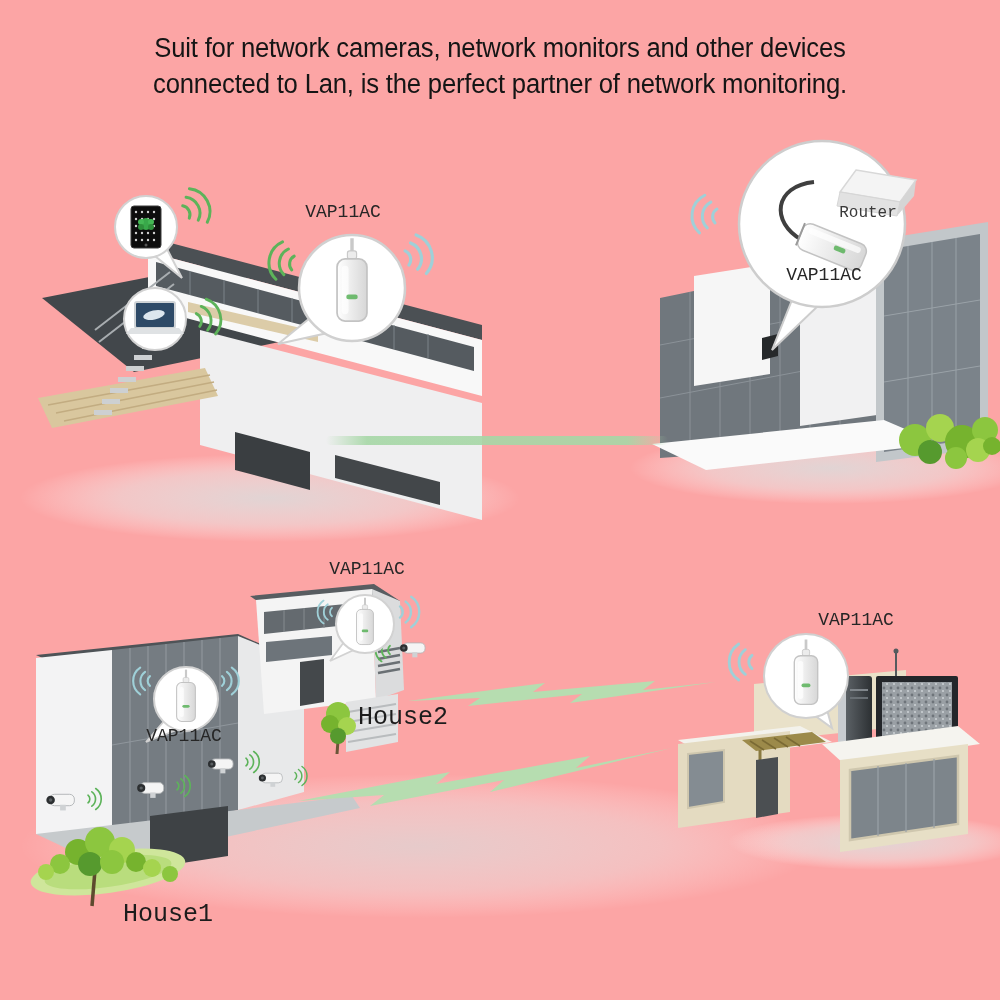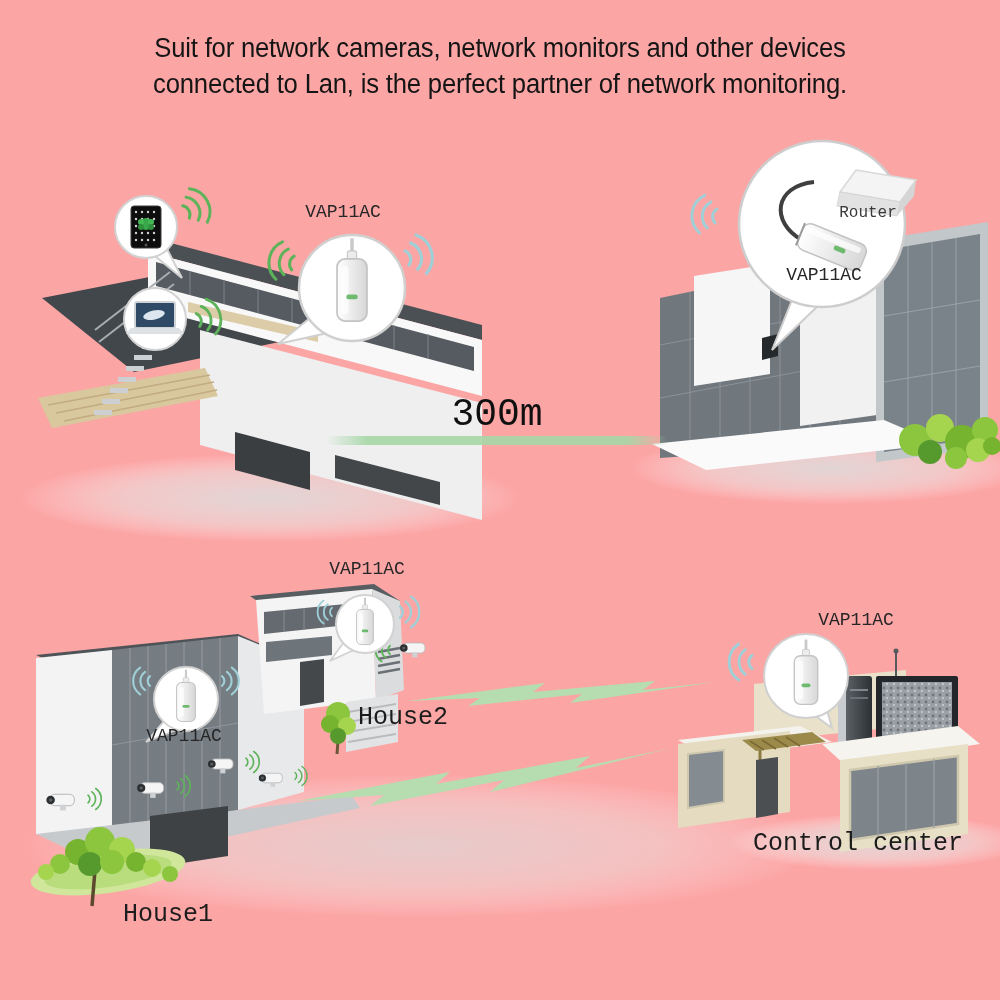--- a/index.html
+++ b/index.html
@@ -386,21 +386,19 @@
 </svg>
 
   <div class="title">
     <div>Suit for network cameras, network monitors and other devices</div>
     <div>connected to Lan,  is the perfect partner of network monitoring.</div>
   </div>
 
   <div class="lbl lbl-dev p-vap-topleft">VAP11AC</div>
   <div class="lbl lbl-router p-router">Router</div>
   <div class="lbl lbl-dev p-vap-router">VAP11AC</div>
-  <div class="lbl lbl-dist p-300m">300m</div>
 
   <div class="lbl lbl-dev p-vap-house2">VAP11AC</div>
   <div class="lbl lbl-dev p-vap-house1">VAP11AC</div>
   <div class="lbl lbl-house p-house2">House2</div>
   <div class="lbl lbl-dev p-vap-control">VAP11AC</div>
-  <div class="lbl lbl-house p-control">Control center</div>
   <div class="lbl lbl-house p-house1">House1</div>
 </div>
 
 </body></html>

